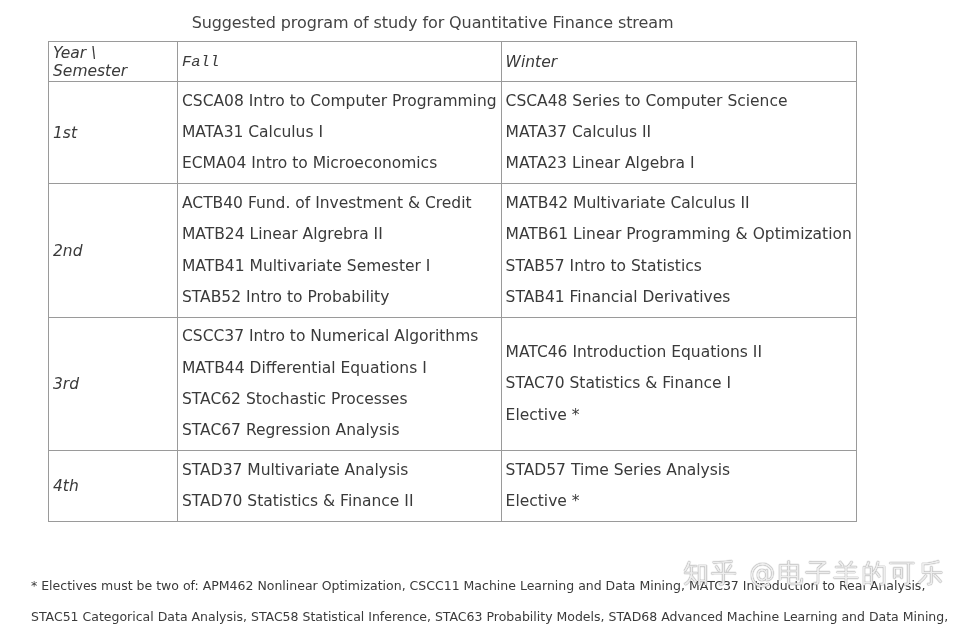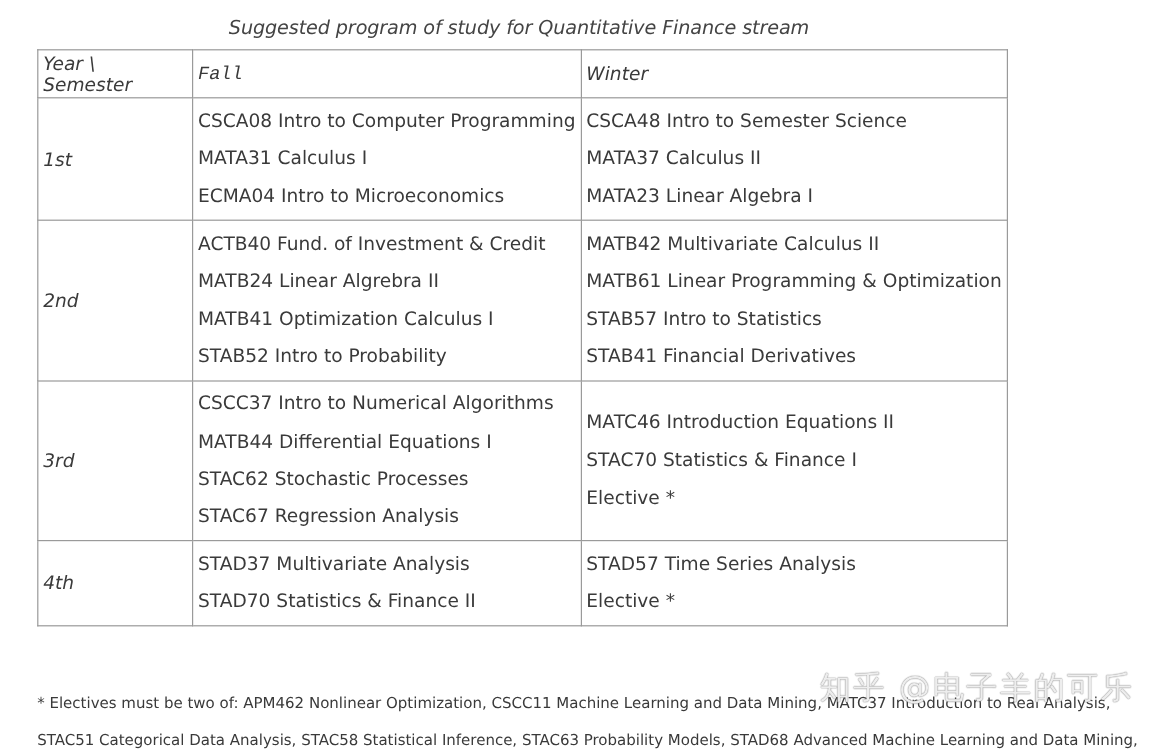--- a/index.html
+++ b/index.html
@@ -2,24 +2,24 @@
 <html><head>
 <meta charset="utf-8">
 <style>
   html, body { margin: 0; padding: 0; }
   body {
     width: 975px; height: 630px; background: #ffffff; position: relative; overflow: hidden;
     font-family: "DejaVu Sans", sans-serif; color: #3a3a3a;
   }
   .caption {
     position: absolute; top: 13px; left: 0; width: 865px; text-align: center;
-    font-style: italic; font-size: 16px; color: #444; letter-spacing: -0.1px;
+    font-size: 16px; color: #444; letter-spacing: -0.1px;
   }
   table.program {
-    position: absolute; left: 31px; top: 41px; border-collapse: collapse;
+    position: absolute; left: 48px; top: 41px; border-collapse: collapse;
     font-size: 15.5px; color: #3a3a3a;
   }
   table.program td, table.program th {
     border: 1px solid #9a9a9a; padding: 0 4px; vertical-align: middle; text-align: left;
     font-weight: normal;
   }
   table.program th { font-style: italic; height: 39px; }
   .col-year { width: 120px; }
   .col-fall { width: 311px; font-family: Liberation Mono, monospace; }
   .col-winter { width: 344px; }
@@ -52,32 +52,32 @@
   </tr>
 
   <tr class="r1">
     <td class="year">1st</td>
     <td>
       <div class="course">CSCA08 Intro to Computer Programming</div>
       <div class="course">MATA31 Calculus I</div>
       <div class="course">ECMA04 Intro to Microeconomics</div>
     </td>
     <td>
-      <div class="course">CSCA48 Intro to Semester Science</div>
+      <div class="course">CSCA48 Series to Computer Science</div>
       <div class="course">MATA37 Calculus II</div>
       <div class="course">MATA23 Linear Algebra I</div>
     </td>
   </tr>
 
   <tr class="r2">
     <td class="year">2nd</td>
     <td>
       <div class="course">ACTB40 Fund. of Investment &amp; Credit</div>
       <div class="course">MATB24 Linear Algrebra II</div>
-      <div class="course">MATB41 Optimization Calculus I</div>
+      <div class="course">MATB41 Multivariate Semester I</div>
       <div class="course">STAB52 Intro to Probability</div>
     </td>
     <td>
       <div class="course">MATB42 Multivariate Calculus II</div>
       <div class="course">MATB61 Linear Programming &amp; Optimization</div>
       <div class="course">STAB57 Intro to Statistics</div>
       <div class="course">STAB41 Financial Derivatives</div>
     </td>
   </tr>
 

